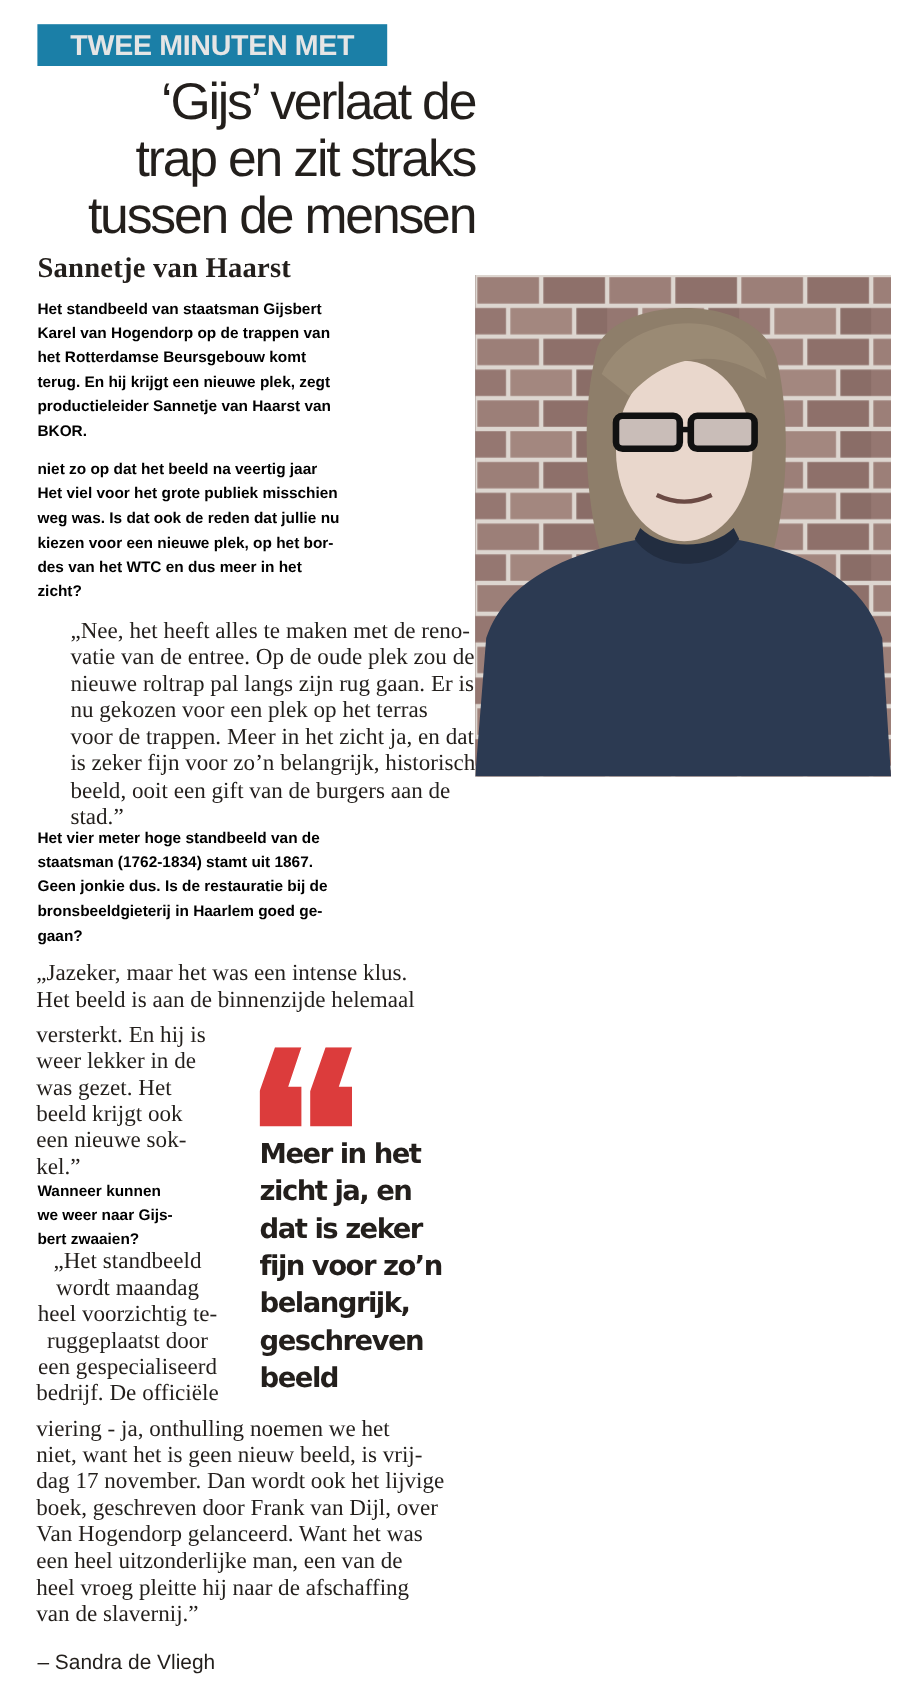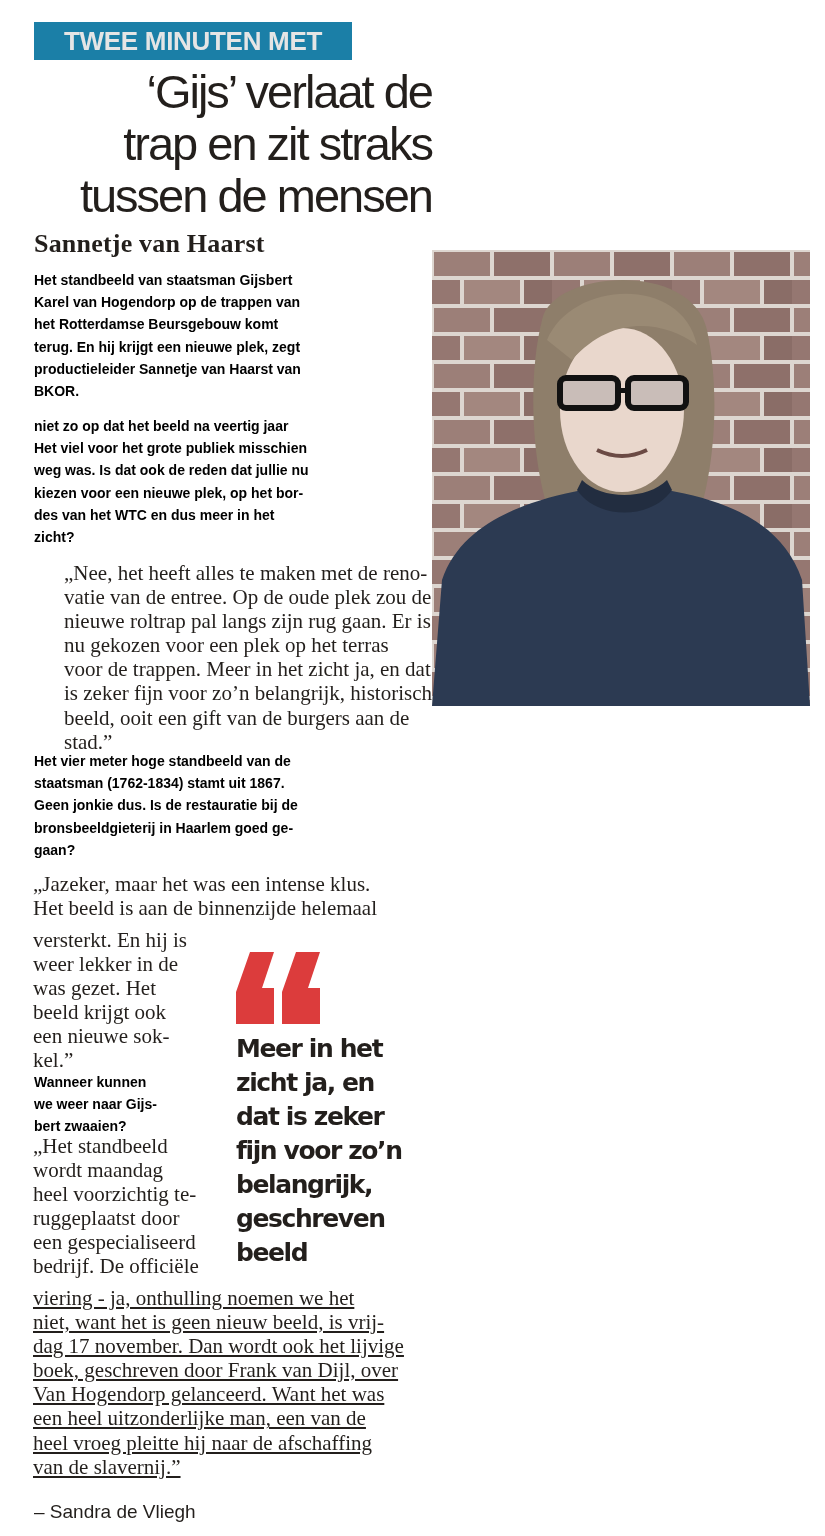--- a/index.html
+++ b/index.html
@@ -113,30 +113,30 @@
   <span class="line">een nieuwe sok-</span>
   <span class="line">kel.”</span>
 </div>
 
 <div class="abs q" style="left:34px; top:1071px;">
   <span class="line">Wanneer kunnen</span>
   <span class="line">we weer naar Gijs-</span>
   <span class="line">bert zwaaien?</span>
 </div>
 
-<div class="abs a" style="left:33px; top:1134px;">
+<div class="abs a" style="left:33px; top:1134px;text-align:center;">
   <span class="line">„Het standbeeld</span>
   <span class="line">wordt maandag</span>
   <span class="line">heel voorzichtig te-</span>
   <span class="line">ruggeplaatst door</span>
   <span class="line">een gespecialiseerd</span>
   <span class="line">bedrijf. De officiële</span>
 </div>
 
-<div class="abs a" style="left:33px; top:1286px;text-decoration:underline;">
+<div class="abs a" style="left:33px; top:1286px;">
   <span class="line">viering - ja, onthulling noemen we het</span>
   <span class="line">niet, want het is geen nieuw beeld, is vrij-</span>
   <span class="line">dag 17 november. Dan wordt ook het lijvige</span>
   <span class="line">boek, geschreven door Frank van Dijl, over</span>
   <span class="line">Van Hogendorp gelanceerd. Want het was</span>
   <span class="line">een heel uitzonderlijke man, een van de</span>
   <span class="line">heel vroeg pleitte hij naar de afschaffing</span>
   <span class="line">van de slavernij.”</span>
 </div>
 

